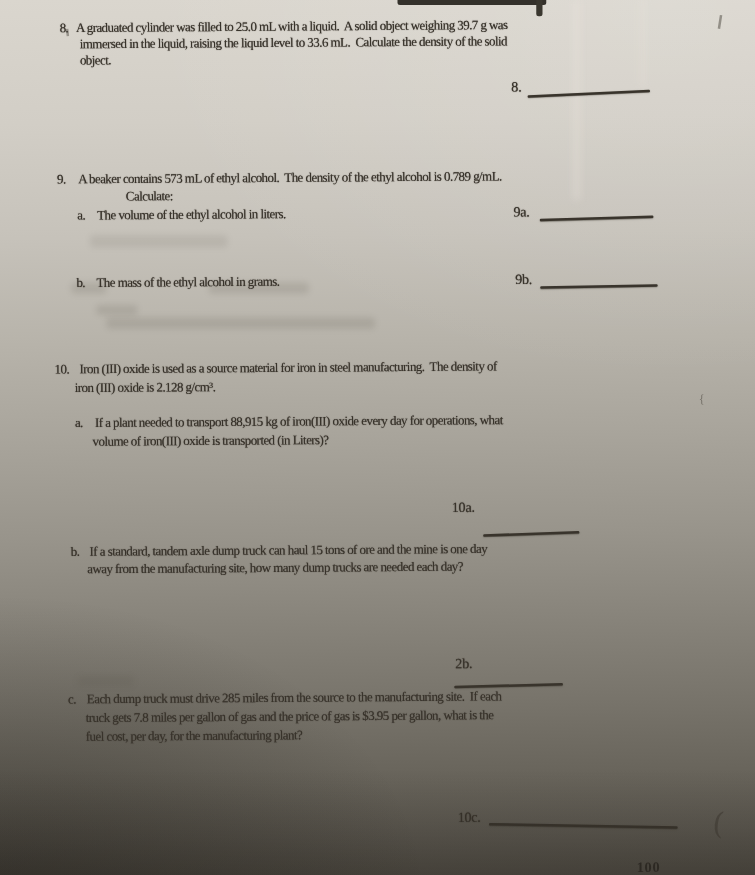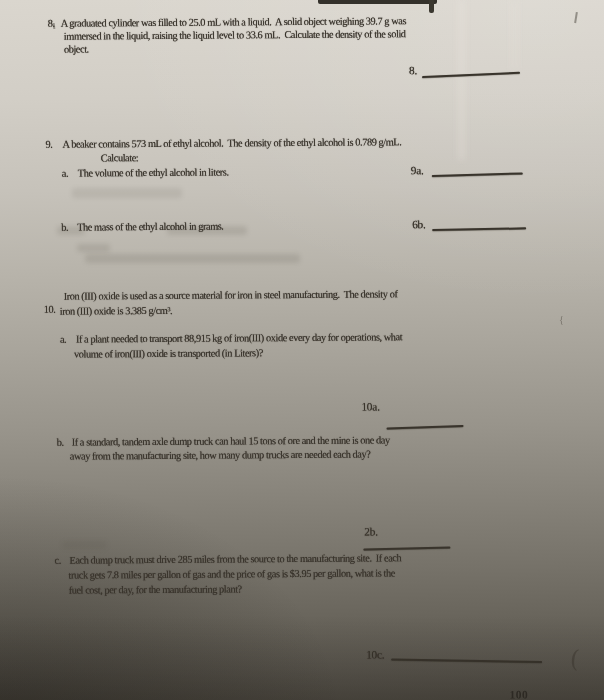--- a/index.html
+++ b/index.html
@@ -64,26 +64,26 @@
 
     <div class="tl" style="left:47px;top:137px;">9.</div>
     <div class="tl" style="left:64px;top:137px;">A beaker contains 573 mL of ethyl alcohol.  The density of the ethyl alcohol is 0.789 g/mL.</div>
     <div class="tl" style="left:66px;top:151px;padding-left:36px;">Calculate:</div>
     <div class="tl" style="left:63px;top:166px;">a.</div>
     <div class="tl" style="left:79px;top:166px;">The volume of the ethyl alcohol in liters.</div>
     <div class="alabel" style="left:412px;top:165px;">9a.</div>
     <div class="bline" style="left:433px;top:176px;width:91px;transform:rotate(-1.3deg);"></div>
     <div class="tl" style="left:62px;top:220px;">b.</div>
     <div class="tl" style="left:78px;top:220px;">The mass of the ethyl alcohol in grams.</div>
-    <div class="alabel" style="left:413px;top:219px;">6b.</div>
+    <div class="alabel" style="left:413px;top:219px;">9b.</div>
     <div class="bline" style="left:433px;top:230px;width:94px;transform:rotate(-0.7deg);"></div>
 
-    <div class="tl" style="left:44px;top:302px;">10.</div>
+    <div class="tl" style="left:44px;top:289px;">10.</div>
     <div class="tl" style="left:64px;top:289px;">Iron (III) oxide is used as a source material for iron in steel manufacturing.  The density of</div>
-    <div class="tl" style="left:60px;top:304px;">iron (III) oxide is 3.385 g/cm³.</div>
+    <div class="tl" style="left:60px;top:304px;">iron (III) oxide is 2.128 g/cm³.</div>
     <div class="tl" style="left:60px;top:332px;">a.</div>
     <div class="tl" style="left:76px;top:332px;">If a plant needed to transport 88,915 kg of iron(III) oxide every day for operations, what</div>
     <div class="tl" style="left:74px;top:347px;">volume of iron(III) oxide is transported (in Liters)?</div>
     <div class="alabel" style="left:361px;top:401px;">10a.</div>
     <div class="bline" style="left:386px;top:428px;width:77px;transform:rotate(-1.5deg);"></div>
     <div class="tl" style="left:56px;top:435px;">b.</div>
     <div class="tl" style="left:71px;top:435px;">If a standard, tandem axle dump truck can haul 15 tons of ore and the mine is one day</div>
     <div class="tl" style="left:69px;top:449px;">away from the manufacturing site, how many dump trucks are needed each day?</div>
     <div class="alabel" style="left:363px;top:526px;">2b.</div>
     <div class="bline" style="left:362px;top:549px;width:87px;transform:rotate(-1deg);"></div>

